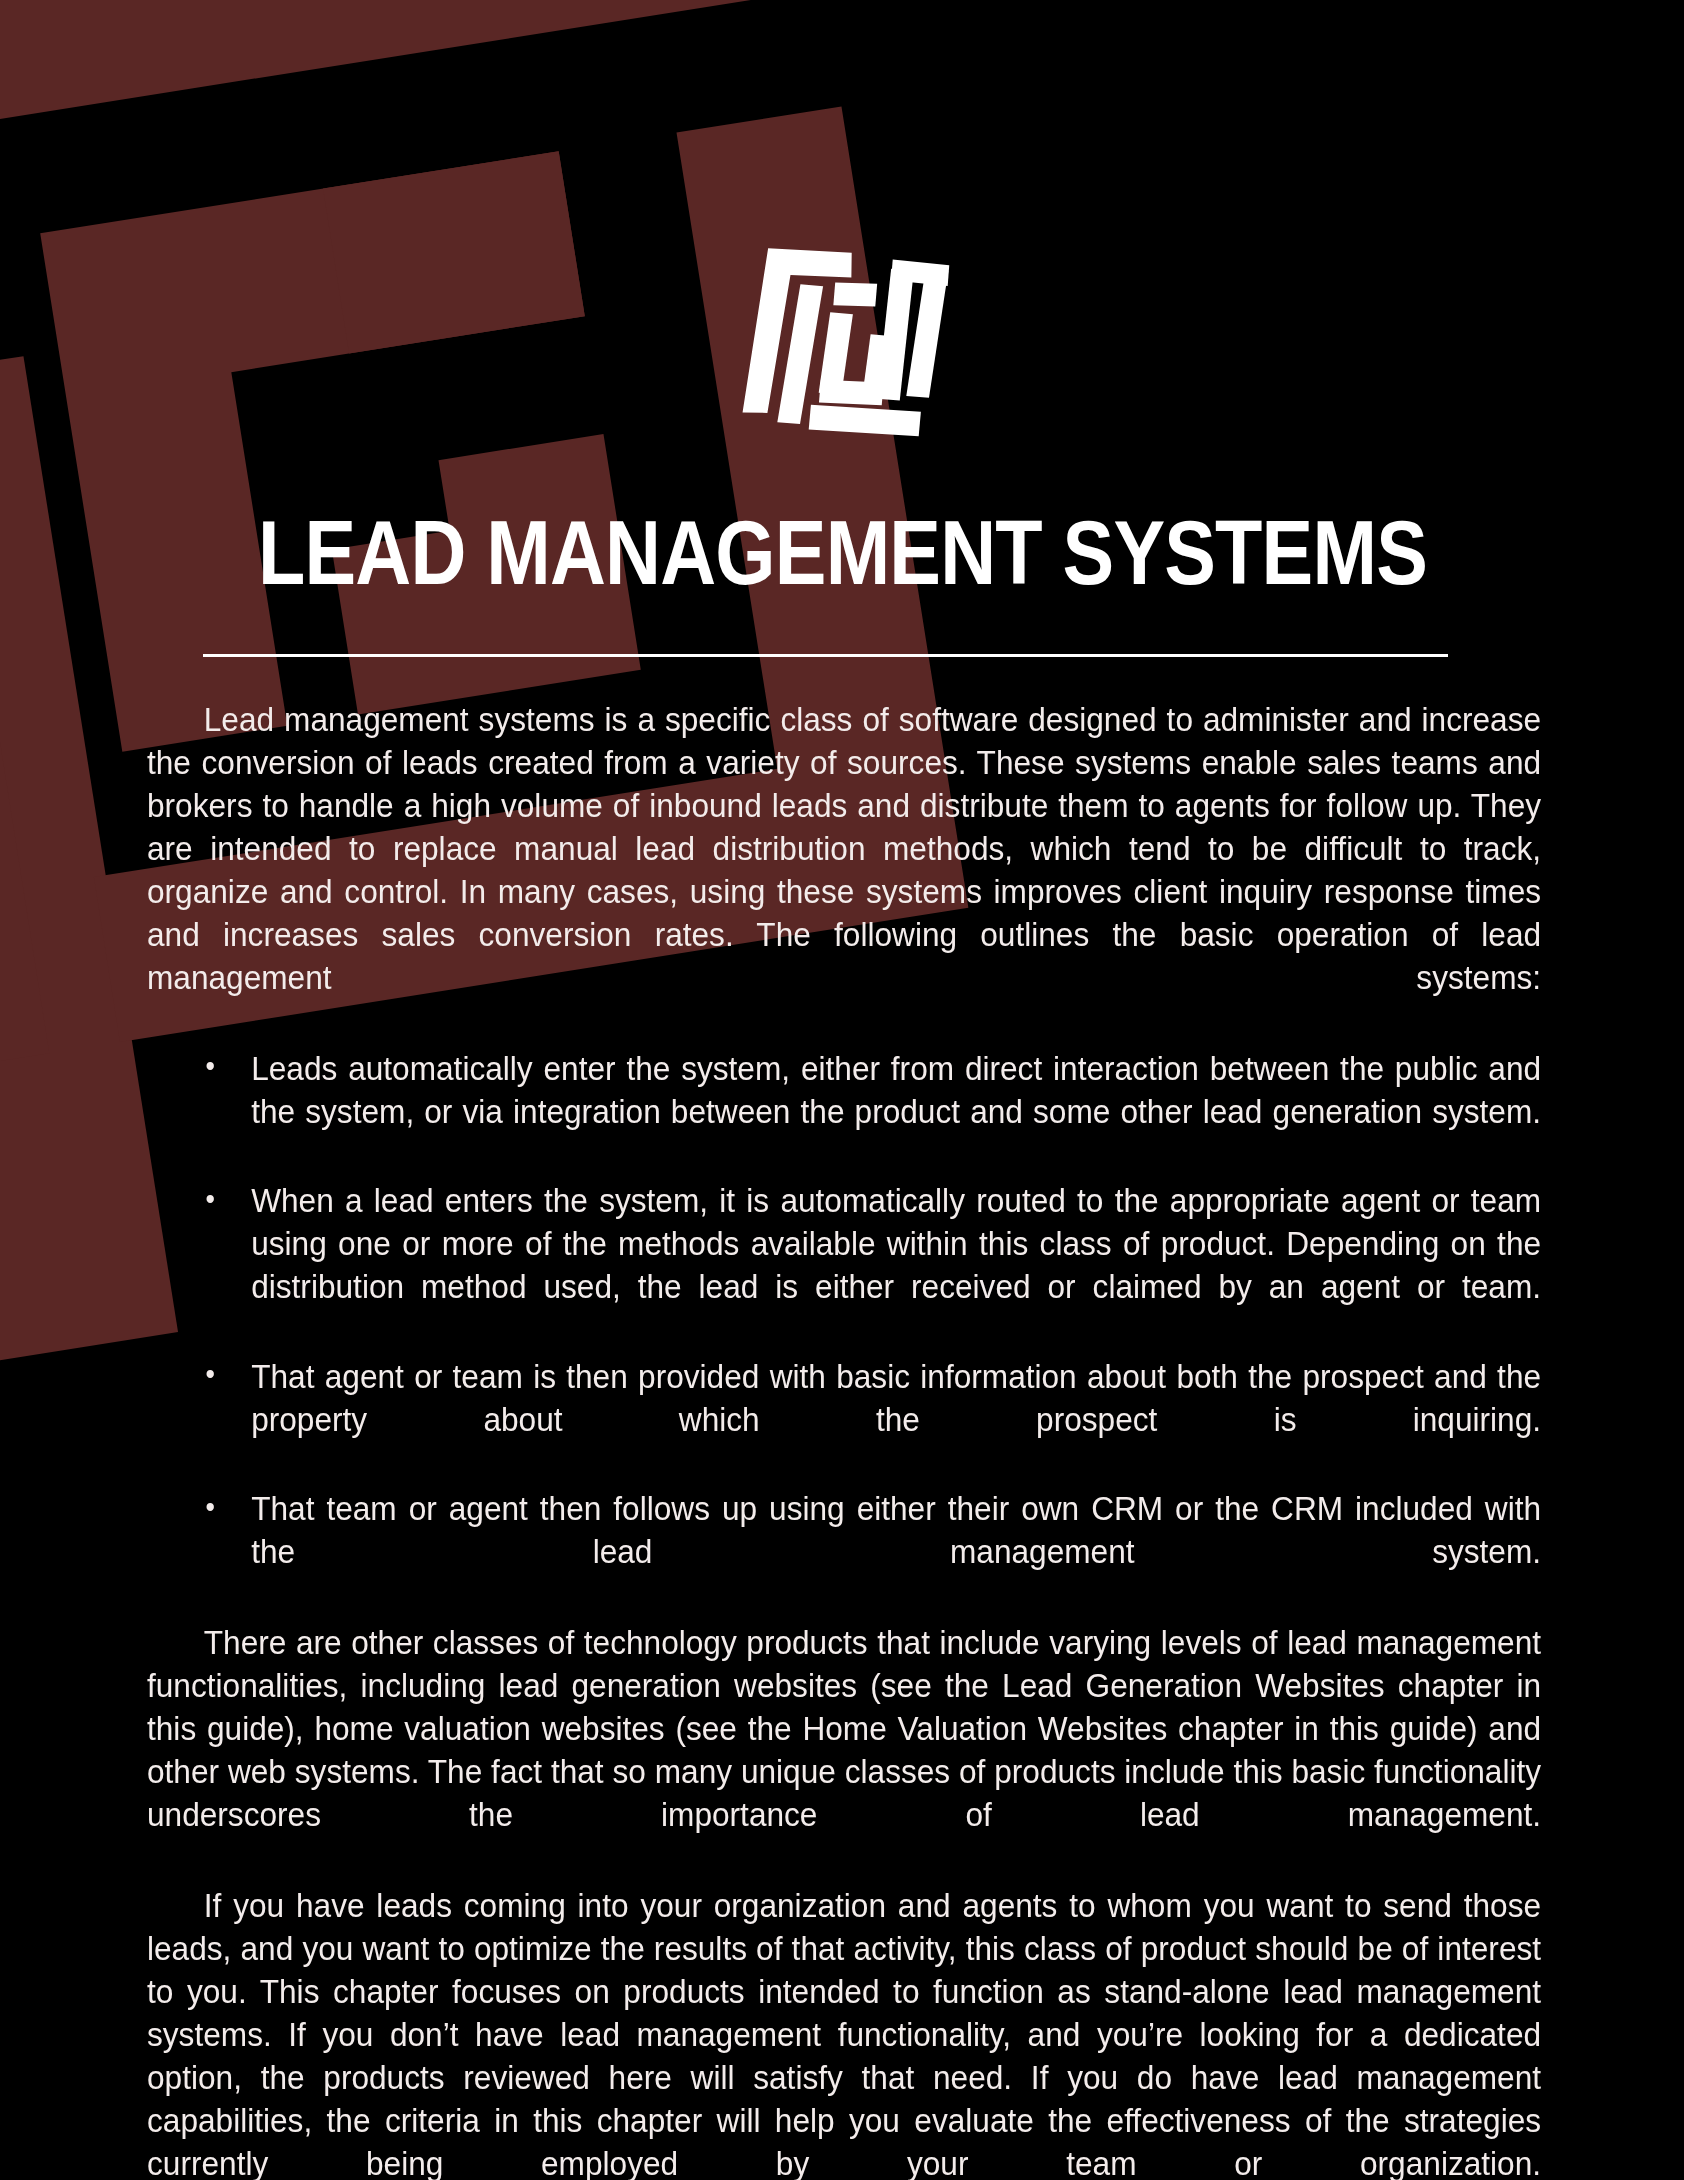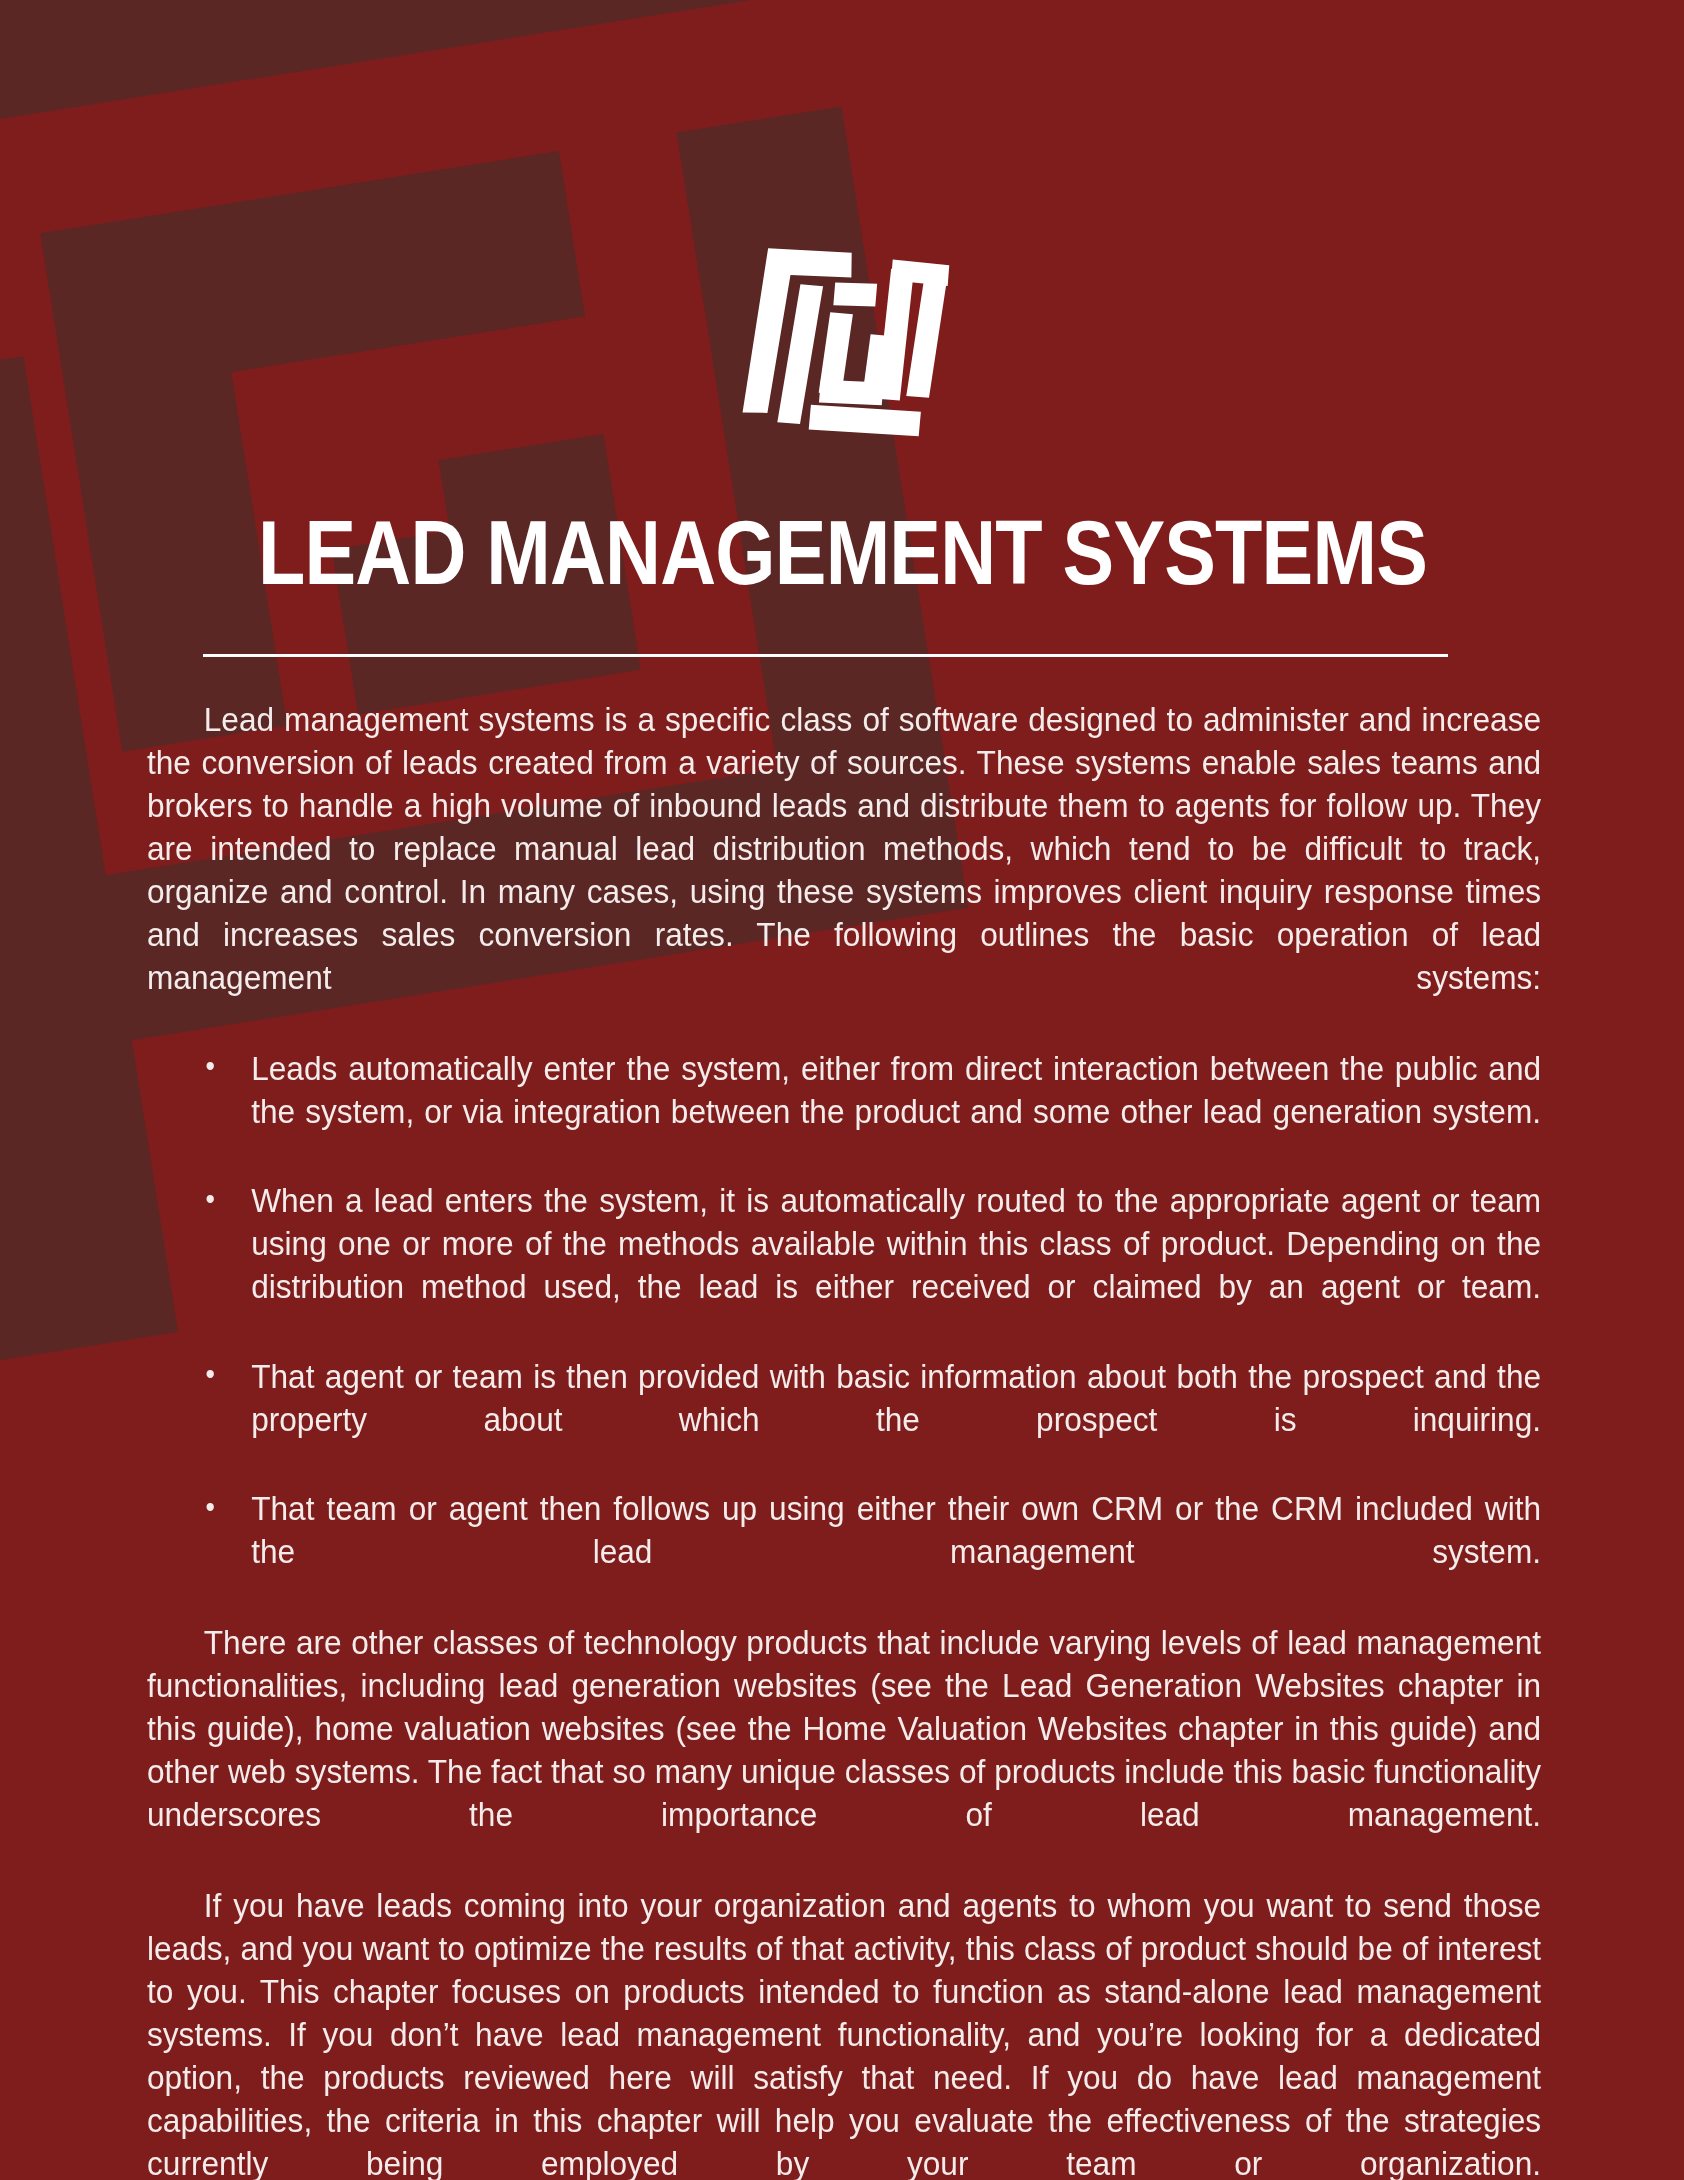--- a/index.html
+++ b/index.html
@@ -8,21 +8,21 @@
     background: #4e1f1e;
   }
   body {
     font-family: "Liberation Sans", sans-serif;
   }
 
   #page {
     position: relative;
     width: 1685px;
     height: 2181px;
-    background: #7f1d1d;
+    background: #000000;
     overflow: hidden;
   }
 
   
   .wm-wrap {
     position: absolute;
     left: -256px;
     top: -145px;
     width: 1193px;
     height: 1193px;

